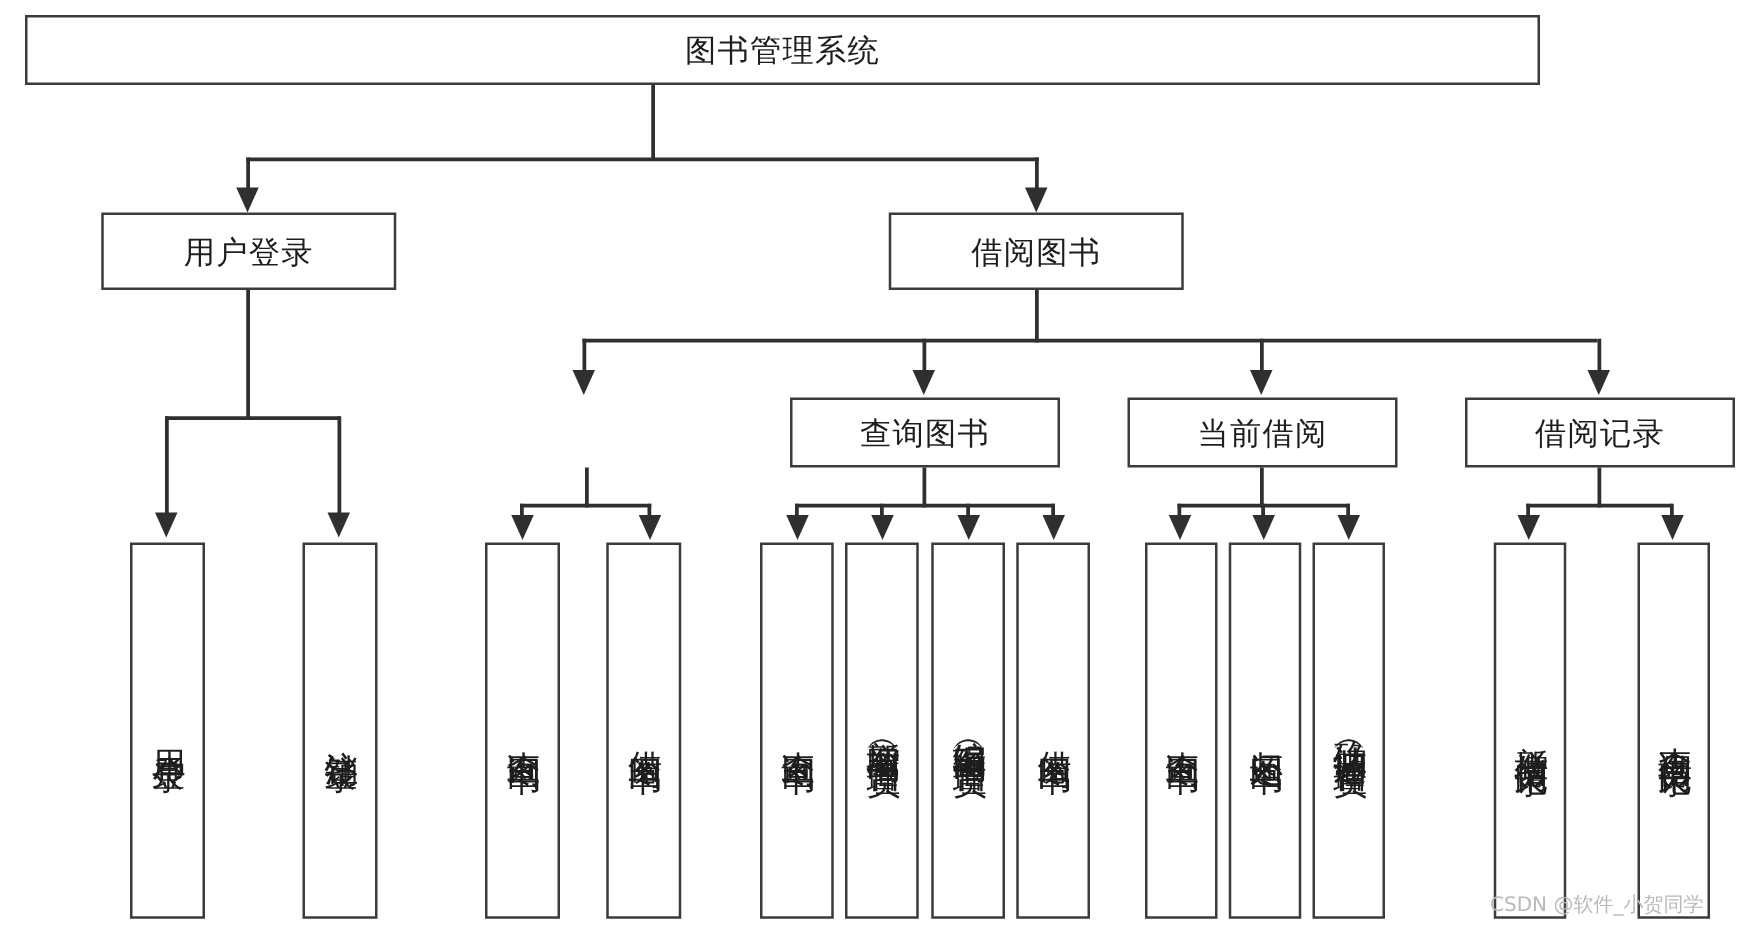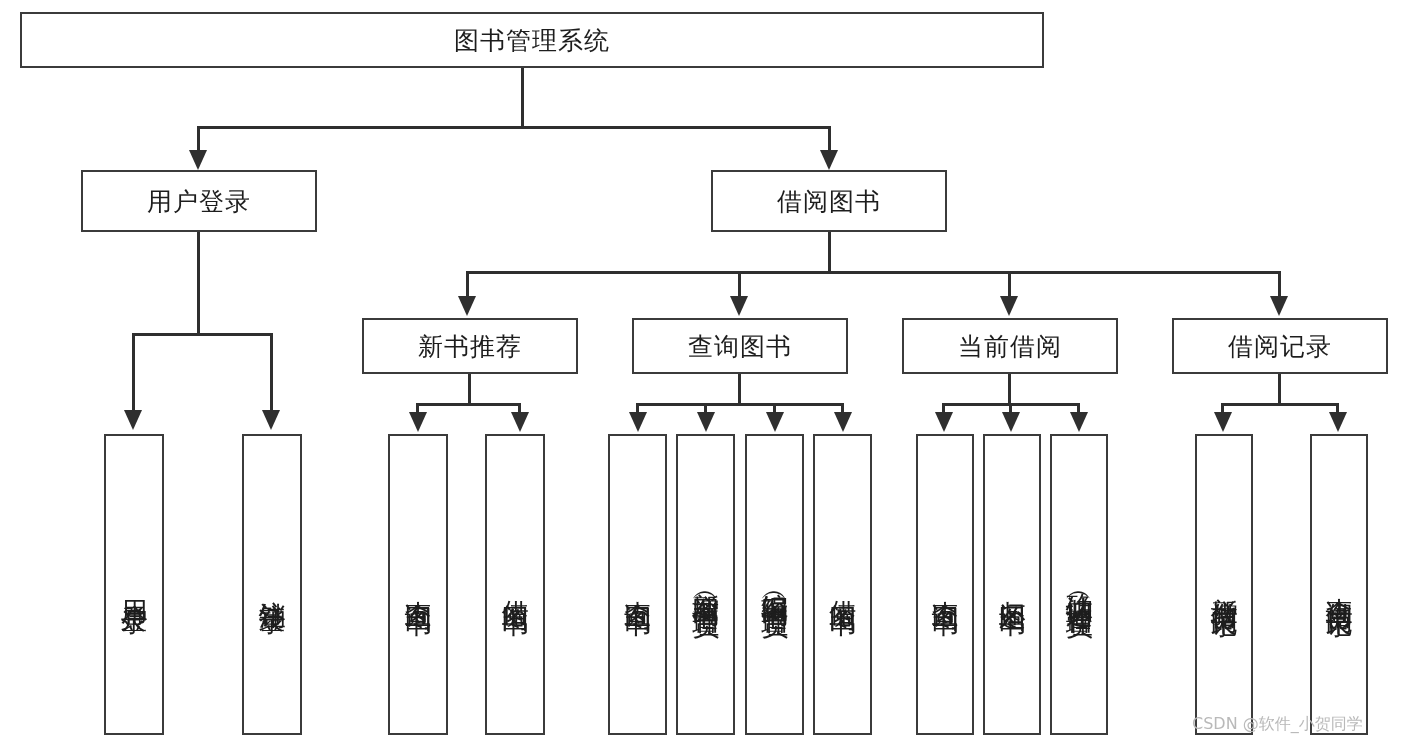--- a/index.html
+++ b/index.html
@@ -67,21 +67,21 @@
     color: #b9b9b9;
     white-space: nowrap;
     font-family: "DejaVu Sans", "Liberation Sans", sans-serif;
   }
 </style>
 </head>
 <body>
 
 <div id="canvas">
 
-  <div class="node horiz" style="left:20px; top:12px; width:1024px; height:56px;">
+  <div class="node horiz" style="left:20px; top:12px; width:1212px; height:56px;">
     <span>图书管理系统</span>
   </div>
 
   <div class="seg vline" style="left:521px; top:68px; height:60px;"></div>
 
   <div class="seg hline" style="left:197px; top:126px; width:634px;"></div>
 
   <div class="seg vline" style="left:197px; top:126px; height:28px;"></div>
   <div class="arrow" style="left:189px; top:150px;"></div>
   <div class="seg vline" style="left:828px; top:126px; height:28px;"></div>
@@ -105,23 +105,20 @@
   <div class="seg hline" style="left:466px; top:271px; width:812px;"></div>
   <div class="seg vline" style="left:466px; top:271px; height:28px;"></div>
   <div class="arrow" style="left:458px; top:296px;"></div>
   <div class="seg vline" style="left:738px; top:271px; height:28px;"></div>
   <div class="arrow" style="left:730px; top:296px;"></div>
   <div class="seg vline" style="left:1008px; top:271px; height:28px;"></div>
   <div class="arrow" style="left:1000px; top:296px;"></div>
   <div class="seg vline" style="left:1278px; top:271px; height:28px;"></div>
   <div class="arrow" style="left:1270px; top:296px;"></div>
 
-  <div class="node horiz" style="left:362px; top:318px; width:216px; height:56px;">
-    <span>新书推荐</span>
-  </div>
   <div class="node horiz" style="left:632px; top:318px; width:216px; height:56px;">
     <span>查询图书</span>
   </div>
   <div class="node horiz" style="left:902px; top:318px; width:216px; height:56px;">
     <span>当前借阅</span>
   </div>
   <div class="node horiz" style="left:1172px; top:318px; width:216px; height:56px;">
     <span>借阅记录</span>
   </div>
 

